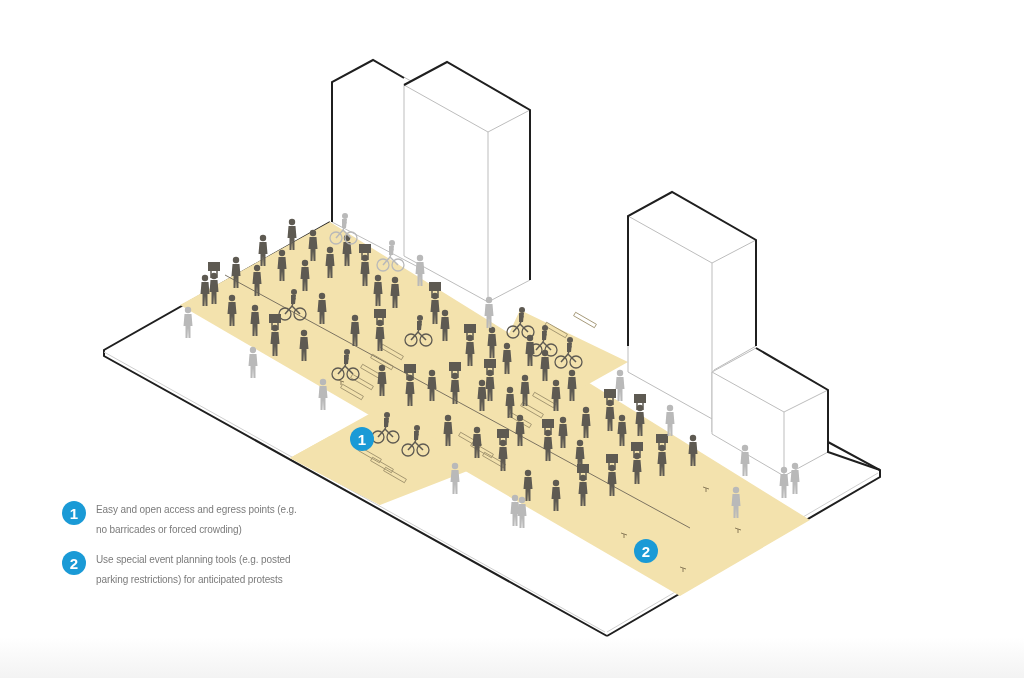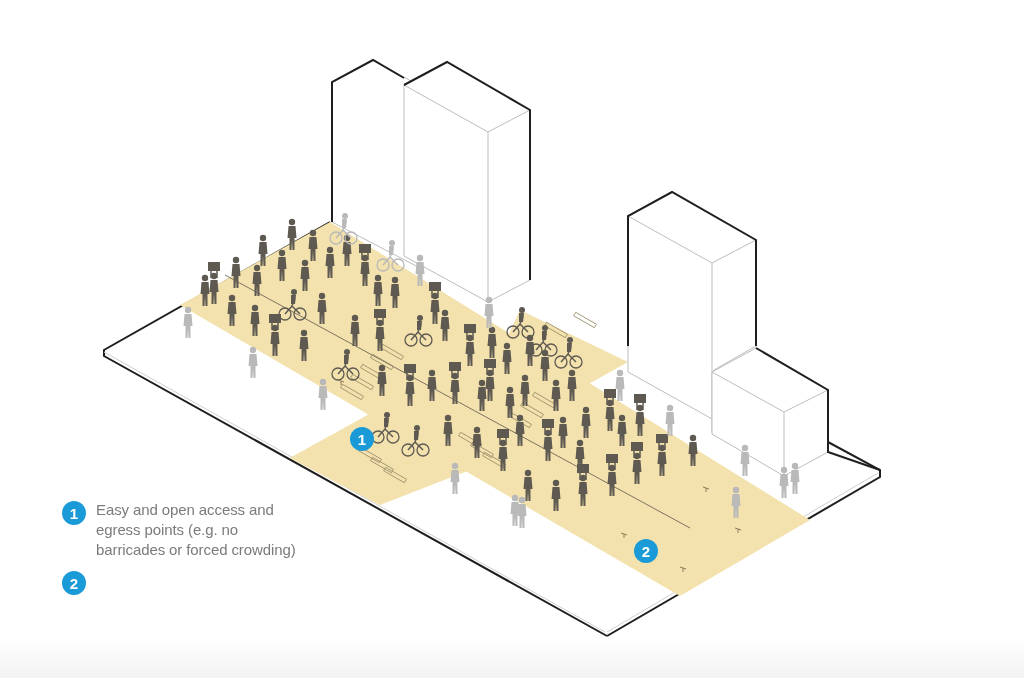--- a/index.html
+++ b/index.html
@@ -10,21 +10,21 @@
   }
   #scene { position: absolute; left: 0; top: 0; width: 1024px; height: 678px; }
   .legend { position: absolute; left: 62px; top: 500px; width: 240px; }
   .legend-item { display: flex; align-items: flex-start; margin-bottom: 10px; }
   .legend-badge {
     flex: 0 0 24px; width: 24px; height: 24px; border-radius: 50%;
     background: #1a9ad6; color: #fff; font-weight: bold; font-size: 15px;
     display: flex; align-items: center; justify-content: center; margin-right: 10px; margin-top: 1px;
   }
   .legend-text {
-    color: #7b7b7b; font-size: 15px; line-height: 20px; letter-spacing: -0.1px;
+    color: #7b7b7b; font-size: 10px; line-height: 20px; letter-spacing: -0.1px;
   }
   .marker {
     position: absolute; width: 24px; height: 24px; border-radius: 50%;
     background: #1a9ad6; color: #fff; font-weight: bold; font-size: 15px;
     display: flex; align-items: center; justify-content: center;
     box-shadow: 0 0 0 2px rgba(255,255,255,0.0);
   }
 </style>
 </head>
 <body>
@@ -227,14 +227,15 @@
 <div class="marker" style="left:350px; top:427px;">1</div>
 <div class="marker" style="left:634px; top:539px;">2</div>
 
 <div class="legend">
   <div class="legend-item">
     <div class="legend-badge">1</div>
     <div class="legend-text">Easy and open access and egress points (e.g. no barricades or forced crowding)</div>
   </div>
   <div class="legend-item">
     <div class="legend-badge">2</div>
+    <div class="legend-text">Use special event planning tools (e.g. posted parking restrictions) for anticipated protests</div>
   </div>
 </div>
 
 </body></html>

